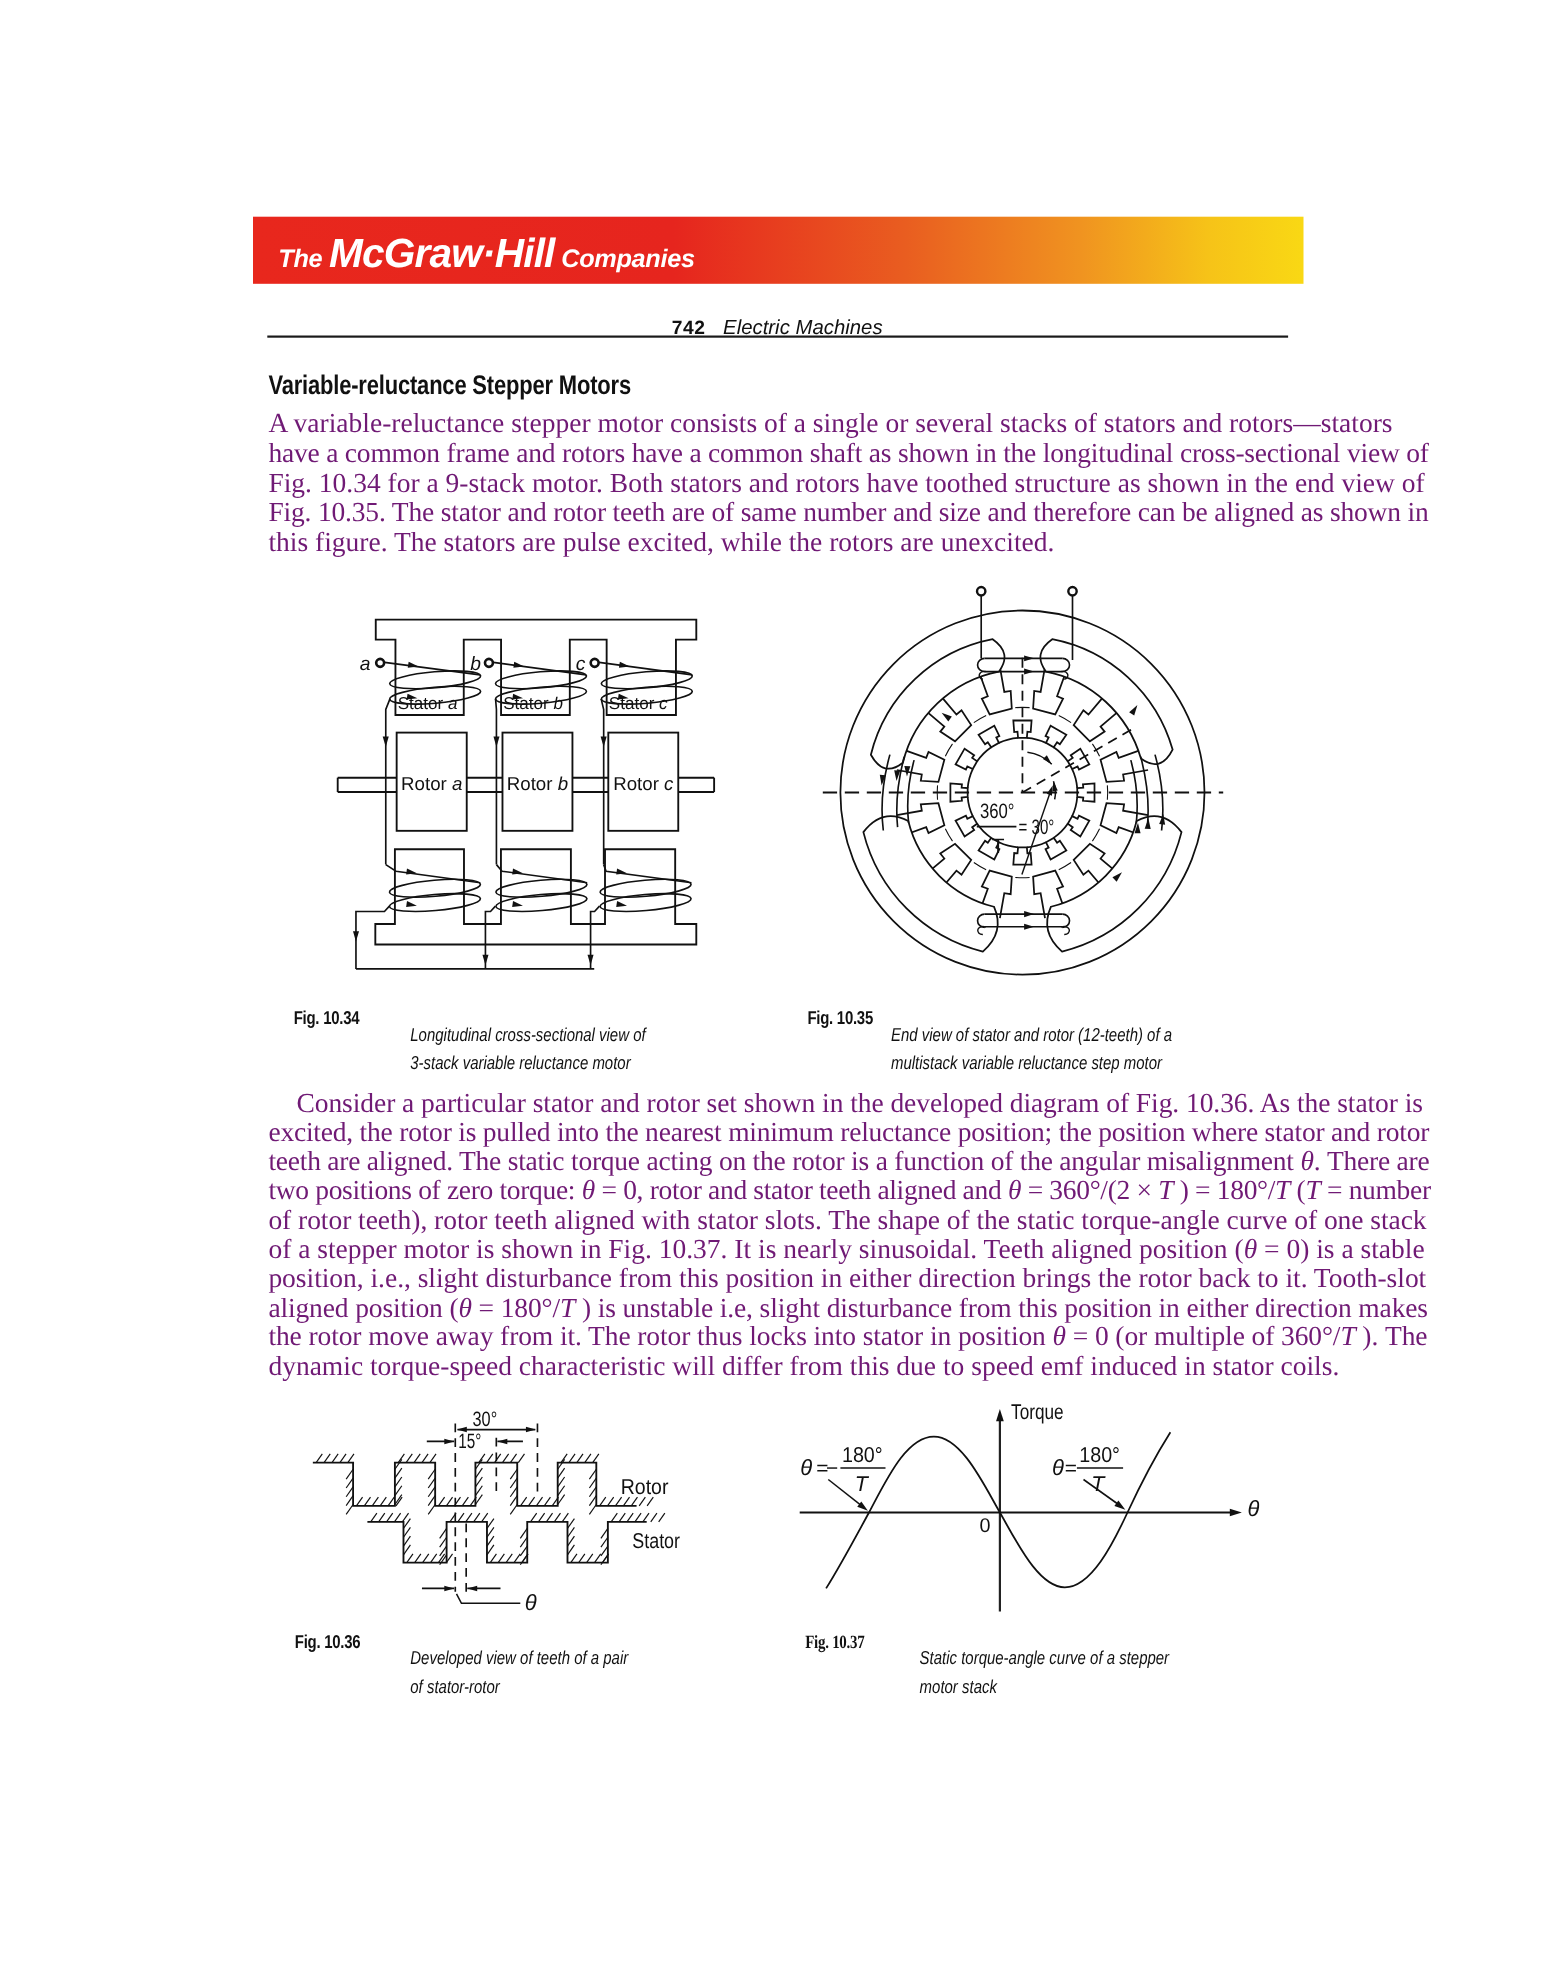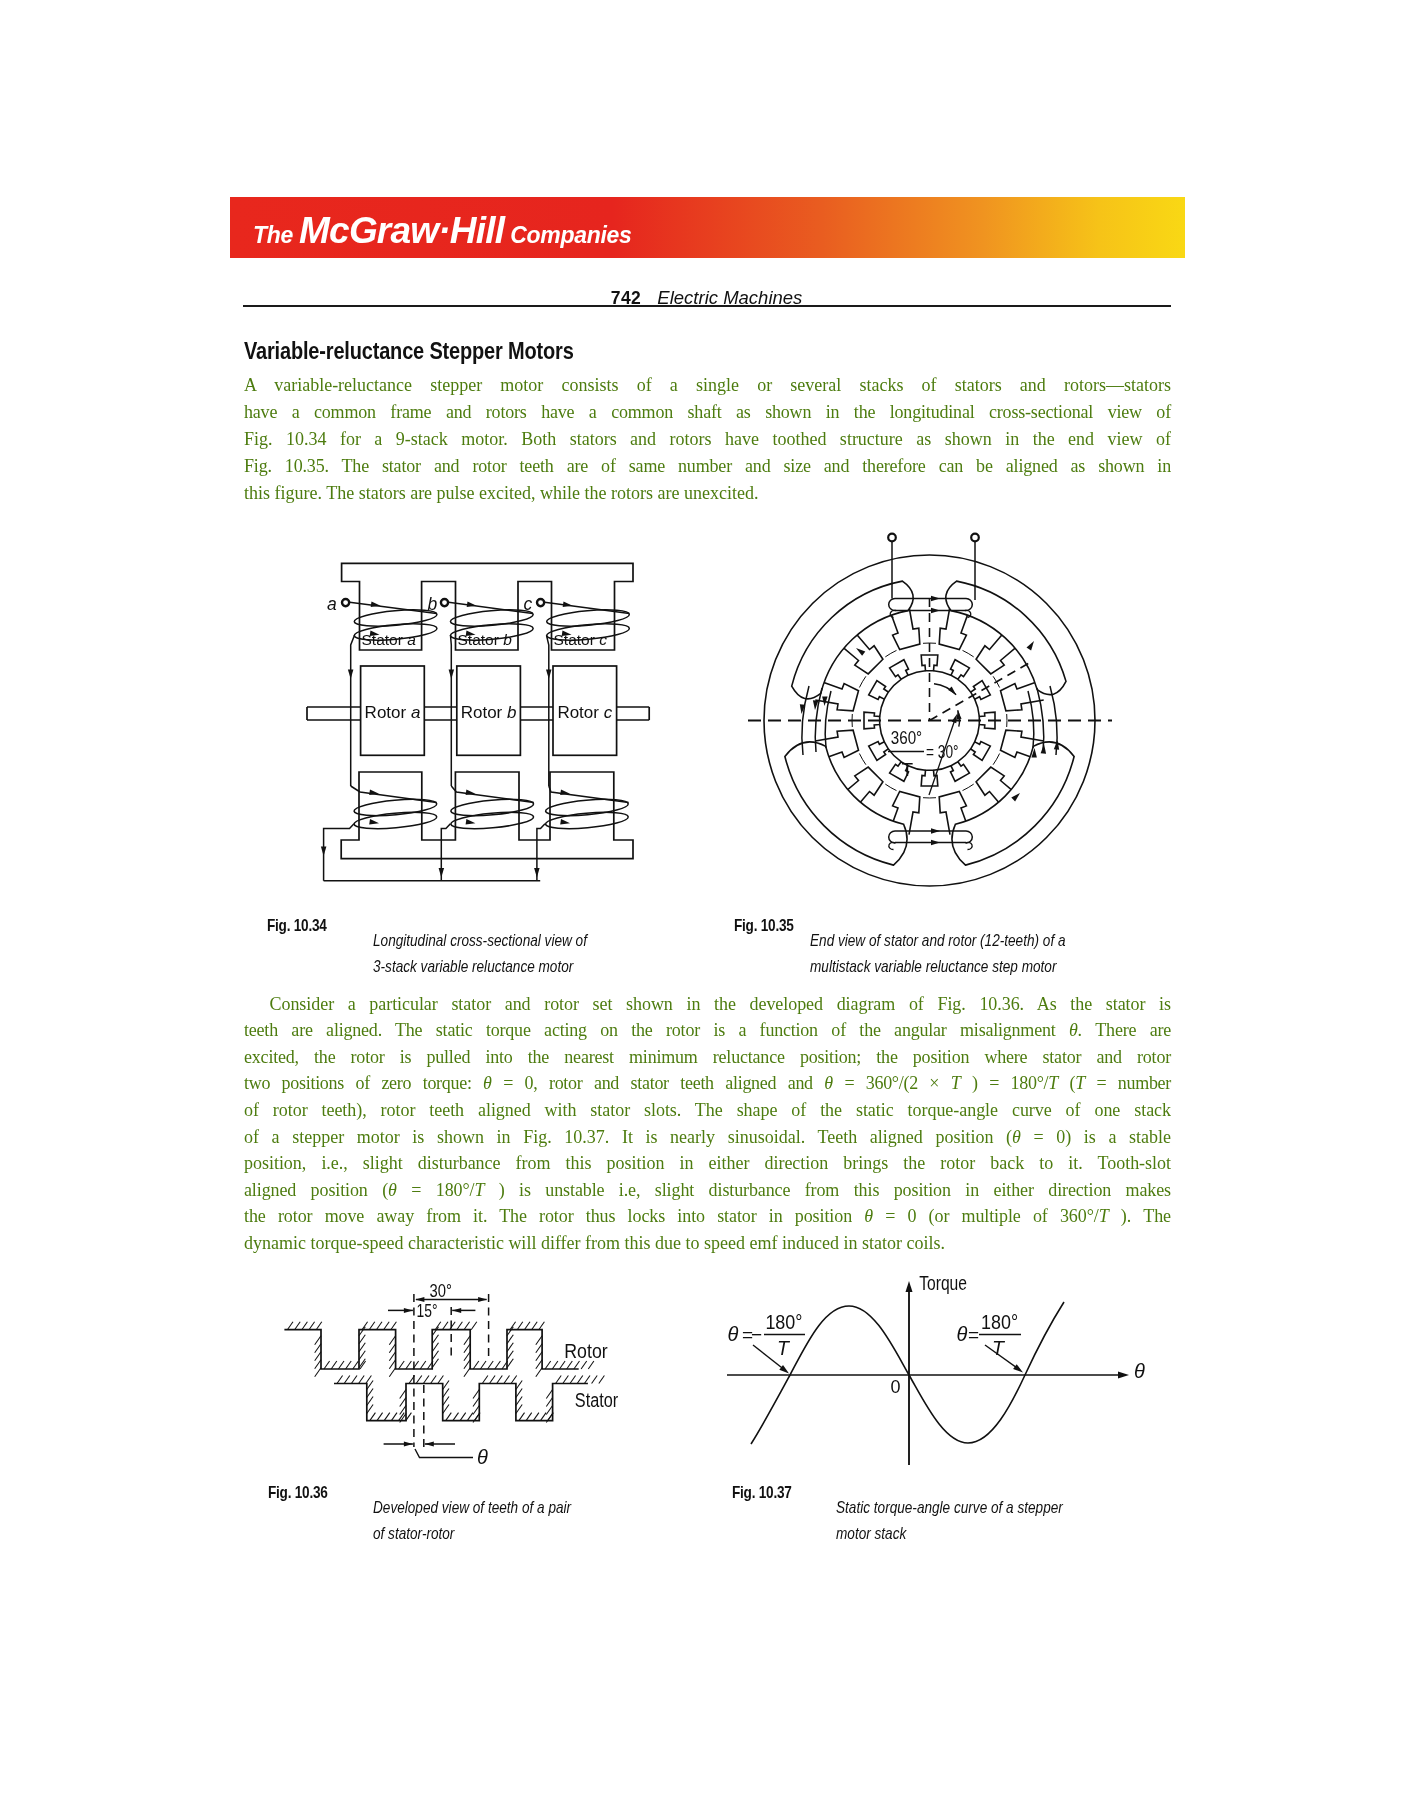--- a/index.html
+++ b/index.html
@@ -10,21 +10,21 @@
 .logo { left:253px; top:210px; white-space:nowrap; color:#fff; font-style:italic; }
 .logo .t1 { font-size:23px; font-weight:600; letter-spacing:-0.3px;}
 .logo .t2 { font-size:37px; font-weight:bold; letter-spacing:-0.8px; }
 .hdr { left:243px; top:286.5px; width:927px;text-align:center; }
 .hdr .num { font-weight:bold; font-size:17.5px; letter-spacing:0.5px; }
 .hdr .bt { font-style:italic; font-size:18.5px; margin-left:16px; }
 .rule { left:243px; top:305.2px; width:928px; height:2.2px; background:#1a1a1a; }
 h1 { position:absolute; left:244px; top:337px; font-size:24.5px; font-weight:bold; letter-spacing:-0.2px;
   transform:scaleX(0.815); transform-origin:0 0; white-space:nowrap; }
 .para { position:absolute; left:244px; width:927px; font-family:"Liberation Serif",serif;
-  font-size:18px; color:#4d7c0f; }
+  font-size:25px; color:#701a75; }
 #p1 { top:371.5px; }
 #p1 .jl { line-height:27.1px; height:27.1px; }
 #p2 { top:990.8px; }
 #p2 .jl { line-height:26.55px; height:26.55px; }
 .jl { text-align:justify; text-align-last:justify; white-space:nowrap; }
 .jl.last { text-align-last:left; }
 .ind { display:inline-block; width:25.5px; }
 .cap { position:absolute; font-size:17px; line-height:26px; white-space:nowrap; }
 .cap b { letter-spacing:-0.3px; }
 .cap.it { font-style:italic;margin-top:15px; }
@@ -39,22 +39,22 @@
 <h1>Variable-reluctance Stepper Motors</h1>
 <div class="para" id="p1">
 <div class="jl">A variable-reluctance stepper motor consists of a single or several stacks of stators and rotors—stators</div>
 <div class="jl" style="letter-spacing:-0.186px">have a common frame and rotors have a common shaft as shown in the longitudinal cross-sectional view of</div>
 <div class="jl">Fig. 10.34 for a 9-stack motor. Both stators and rotors have toothed structure as shown in the end view of</div>
 <div class="jl" style="letter-spacing:-0.163px">Fig. 10.35. The stator and rotor teeth are of same number and size and therefore can be aligned as shown in</div>
 <div class="jl last">this figure. The stators are pulse excited, while the rotors are unexcited.</div>
 </div>
 <div class="para" id="p2">
 <div class="jl" style="letter-spacing:-0.053px"><span class="ind"></span>Consider a particular stator and rotor set shown in the developed diagram of Fig. 10.36. As the stator is</div>
+<div class="jl" style="letter-spacing:-0.196px">excited, the rotor is pulled into the nearest minimum reluctance position; the position where stator and rotor</div>
 <div class="jl" style="letter-spacing:-0.21px">teeth are aligned. The static torque acting on the rotor is a function of the angular misalignment <i>θ</i>. There are</div>
-<div class="jl" style="letter-spacing:-0.196px">excited, the rotor is pulled into the nearest minimum reluctance position; the position where stator and rotor</div>
 <div class="jl" style="letter-spacing:-0.296px">two positions of zero torque: <i>θ</i> = 0, rotor and stator teeth aligned and <i>θ</i> = 360°/(2 × <i>T</i> ) = 180°/<i>T</i> (<i>T</i> = number</div>
 <div class="jl" style="letter-spacing:-0.042px">of rotor teeth), rotor teeth aligned with stator slots. The shape of the static torque-angle curve of one stack</div>
 <div class="jl">of a stepper motor is shown in Fig. 10.37. It is nearly sinusoidal. Teeth aligned position (<i>θ</i> = 0) is a stable</div>
 <div class="jl" style="letter-spacing:-0.024px">position, i.e., slight disturbance from this position in either direction brings the rotor back to it. Tooth-slot</div>
 <div class="jl" style="letter-spacing:-0.121px">aligned position (<i>θ</i> = 180°/<i>T</i> ) is unstable i.e, slight disturbance from this position in either direction makes</div>
 <div class="jl" style="letter-spacing:-0.091px">the rotor move away from it. The rotor thus locks into stator in position <i>θ</i> = 0 (or multiple of 360°/<i>T</i> ). The</div>
 <div class="jl last">dynamic torque-speed characteristic will differ from this due to speed emf induced in stator coils.</div>
 </div>
 
 <svg class="abs" style="left:300px;top:555px" width="360" height="336" viewBox="300 555 360 336">
@@ -424,13 +424,13 @@
 <path d="M1023.0 1372.5 L1013.1 1369.0 L1016.7 1364.2 Z" fill="#111" stroke="none"></path>
 </svg>
 
 <div class="cap" style="left:267.4px; top:912.6px;"><span class="sx"><b>Fig. 10.34</b></span></div>
 <div class="cap it" style="left:372.9px; top:912.6px;"><span class="sx">Longitudinal cross-sectional view of<br>3-stack variable reluctance motor</span></div>
 <div class="cap" style="left:734px; top:912.6px;"><span class="sx"><b>Fig. 10.35</b></span></div>
 <div class="cap it" style="left:809.6px; top:912.6px;"><span class="sx">End view of stator and rotor (12-teeth) of a<br>multistack variable reluctance step motor</span></div>
 
 <div class="cap" style="left:267.5px; top:1479.9px;"><span class="sx"><b>Fig. 10.36</b></span></div>
 <div class="cap it" style="left:372.5px; top:1479.9px;"><span class="sx">Developed view of teeth of a pair<br>of stator-rotor</span></div>
-<div class="cap" style="left:731.8px; top:1479.9px;"><span class="sx"><b>Fig. 10.37</b></span></div>
+<div class="cap" style="left:731.8px; top:1479.9px;font-family:Liberation Serif, serif;"><span class="sx"><b>Fig. 10.37</b></span></div>
 <div class="cap it" style="left:836px; top:1479.9px;"><span class="sx">Static torque-angle curve of a stepper<br>motor stack</span></div>
 </body></html>

